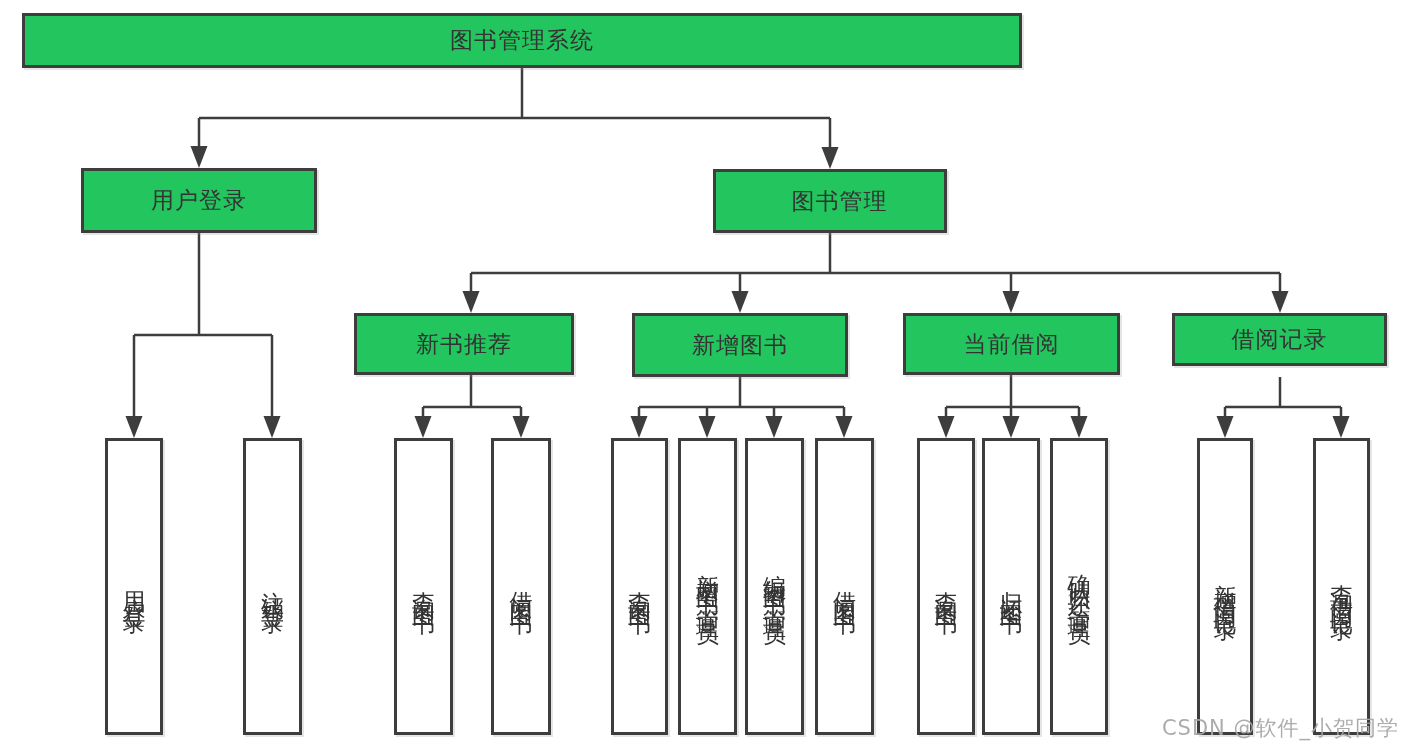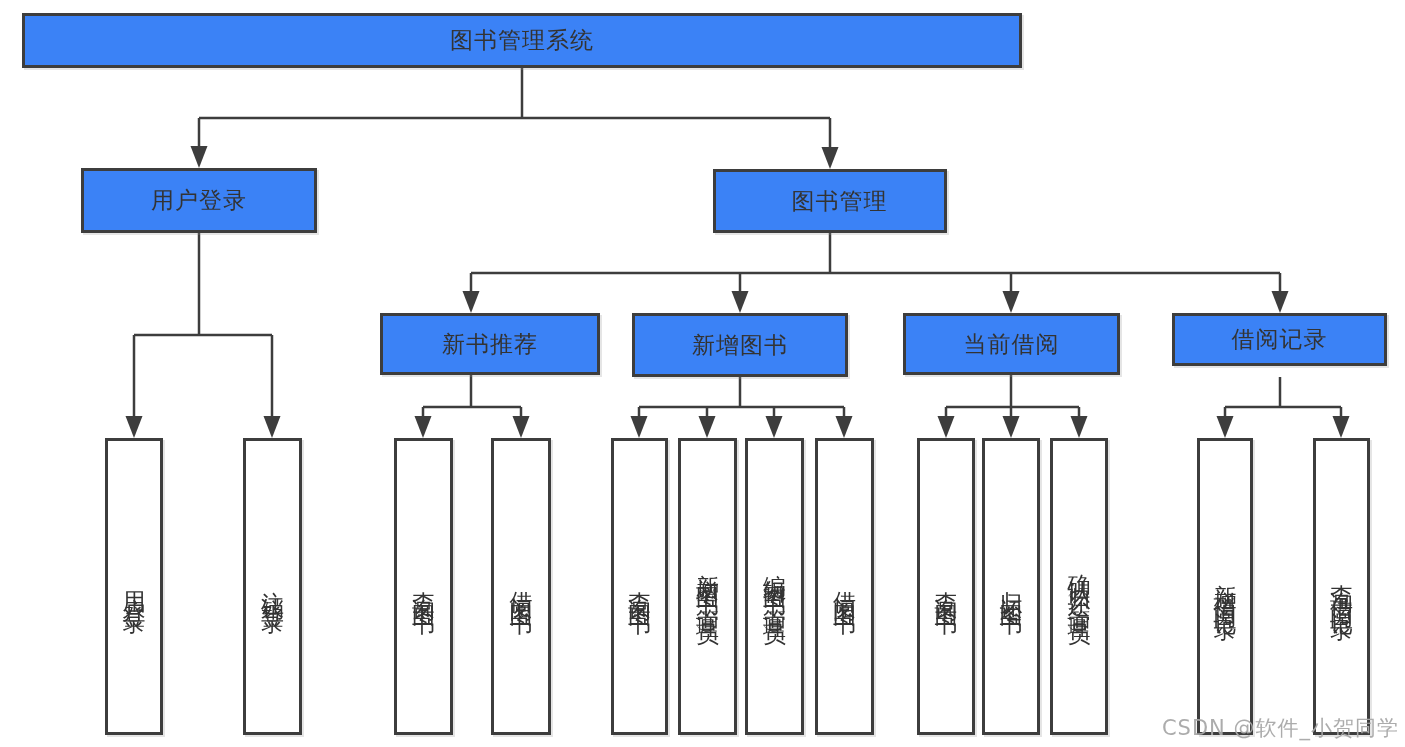--- a/index.html
+++ b/index.html
@@ -16,21 +16,21 @@
     font-family: "DejaVu Sans", "Liberation Sans", sans-serif;
   }
   #connectors {
     position: absolute;
     left: 0; top: 0;
     width: 1405px;
     height: 747px;
   }
   .box {
     position: absolute;
-    background: #3b82f6;
+    background: #22c55e;
     border: 3px solid #3d3d3d;
     box-sizing: border-box;
     display: flex;
     align-items: center;
     justify-content: center;
     color: #333333;
     font-size: 23px;
     letter-spacing: 1px;
     box-shadow: 2px 2px 0 rgba(150,150,150,0.25);
     white-space: nowrap;
@@ -135,21 +135,21 @@
       <path d="M1225,438 L1216.5,416 L1233.5,416 Z"></path>
       <path d="M1341,438 L1332.5,416 L1349.5,416 Z"></path>
     </g>
   </svg>
 
   <div class="box" style="left:22px; top:13px; width:1000px; height:55px;">图书管理系统</div>
 
   <div class="box" style="left:81px; top:168px; width:236px; height:65px;">用户登录</div>
   <div class="box" style="left:713px; top:169px; width:234px; height:64px;padding-left:19px;">图书管理</div>
 
-  <div class="box" style="left:380px; top:313px; width:220px; height:62px;">新书推荐</div>
+  <div class="box" style="left:354px; top:313px; width:220px; height:62px;">新书推荐</div>
   <div class="box" style="left:632px; top:313px; width:216px; height:64px;">新增图书</div>
   <div class="box" style="left:903px; top:313px; width:217px; height:62px;">当前借阅</div>
   <div class="box" style="left:1172px; top:313px; width:215px; height:53px;">借阅记录</div>
 
   <div class="leaf" style="left:105px; top:438px; width:58px; height:297px;">
     <span>用户登录</span>
   </div>
   <div class="leaf" style="left:243px; top:438px; width:59px; height:297px;">
     <span>注销登录</span>
   </div>

